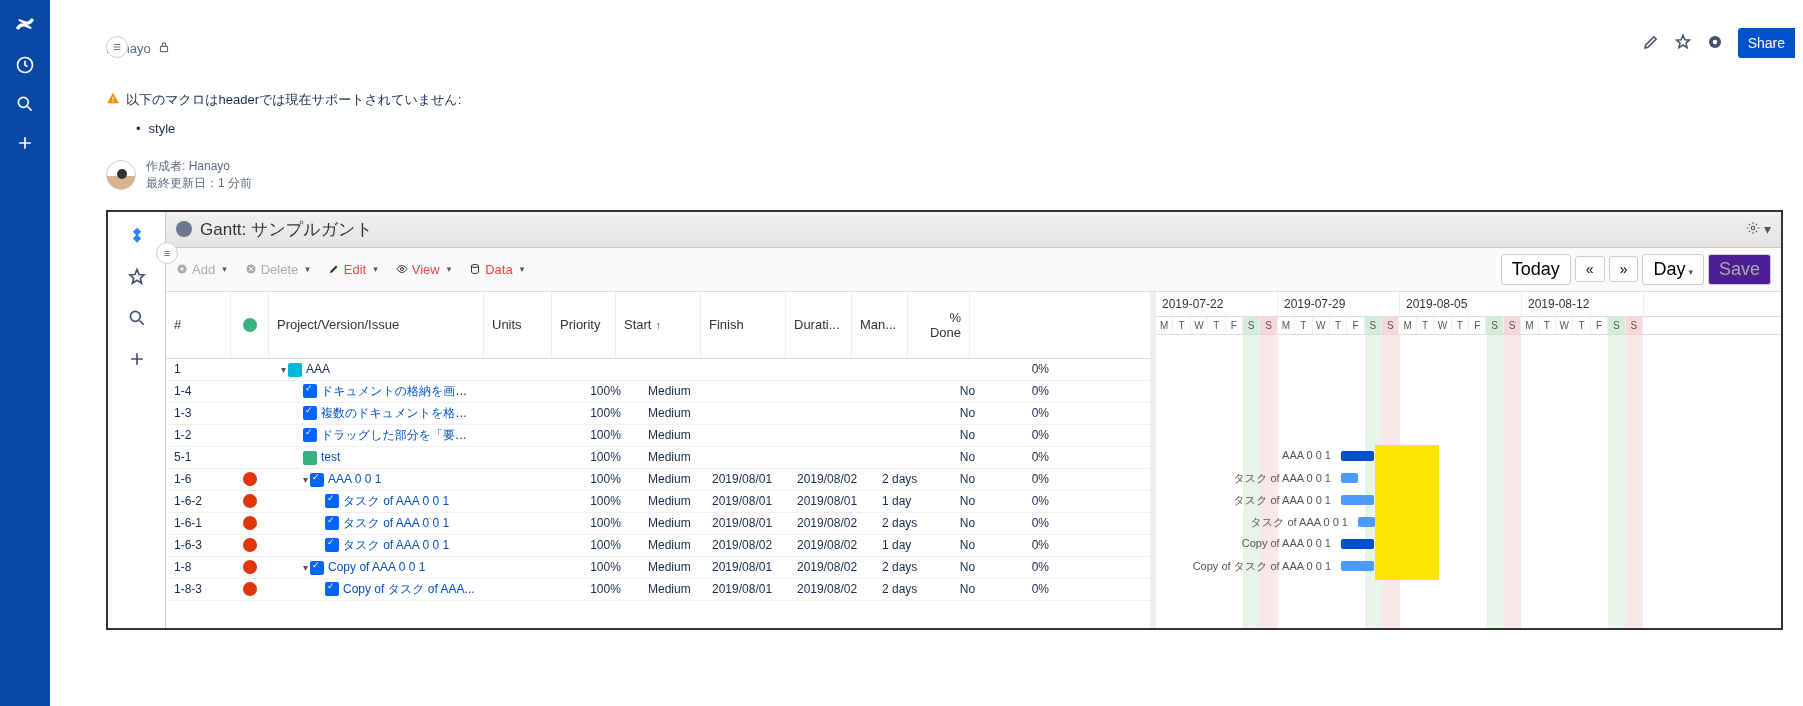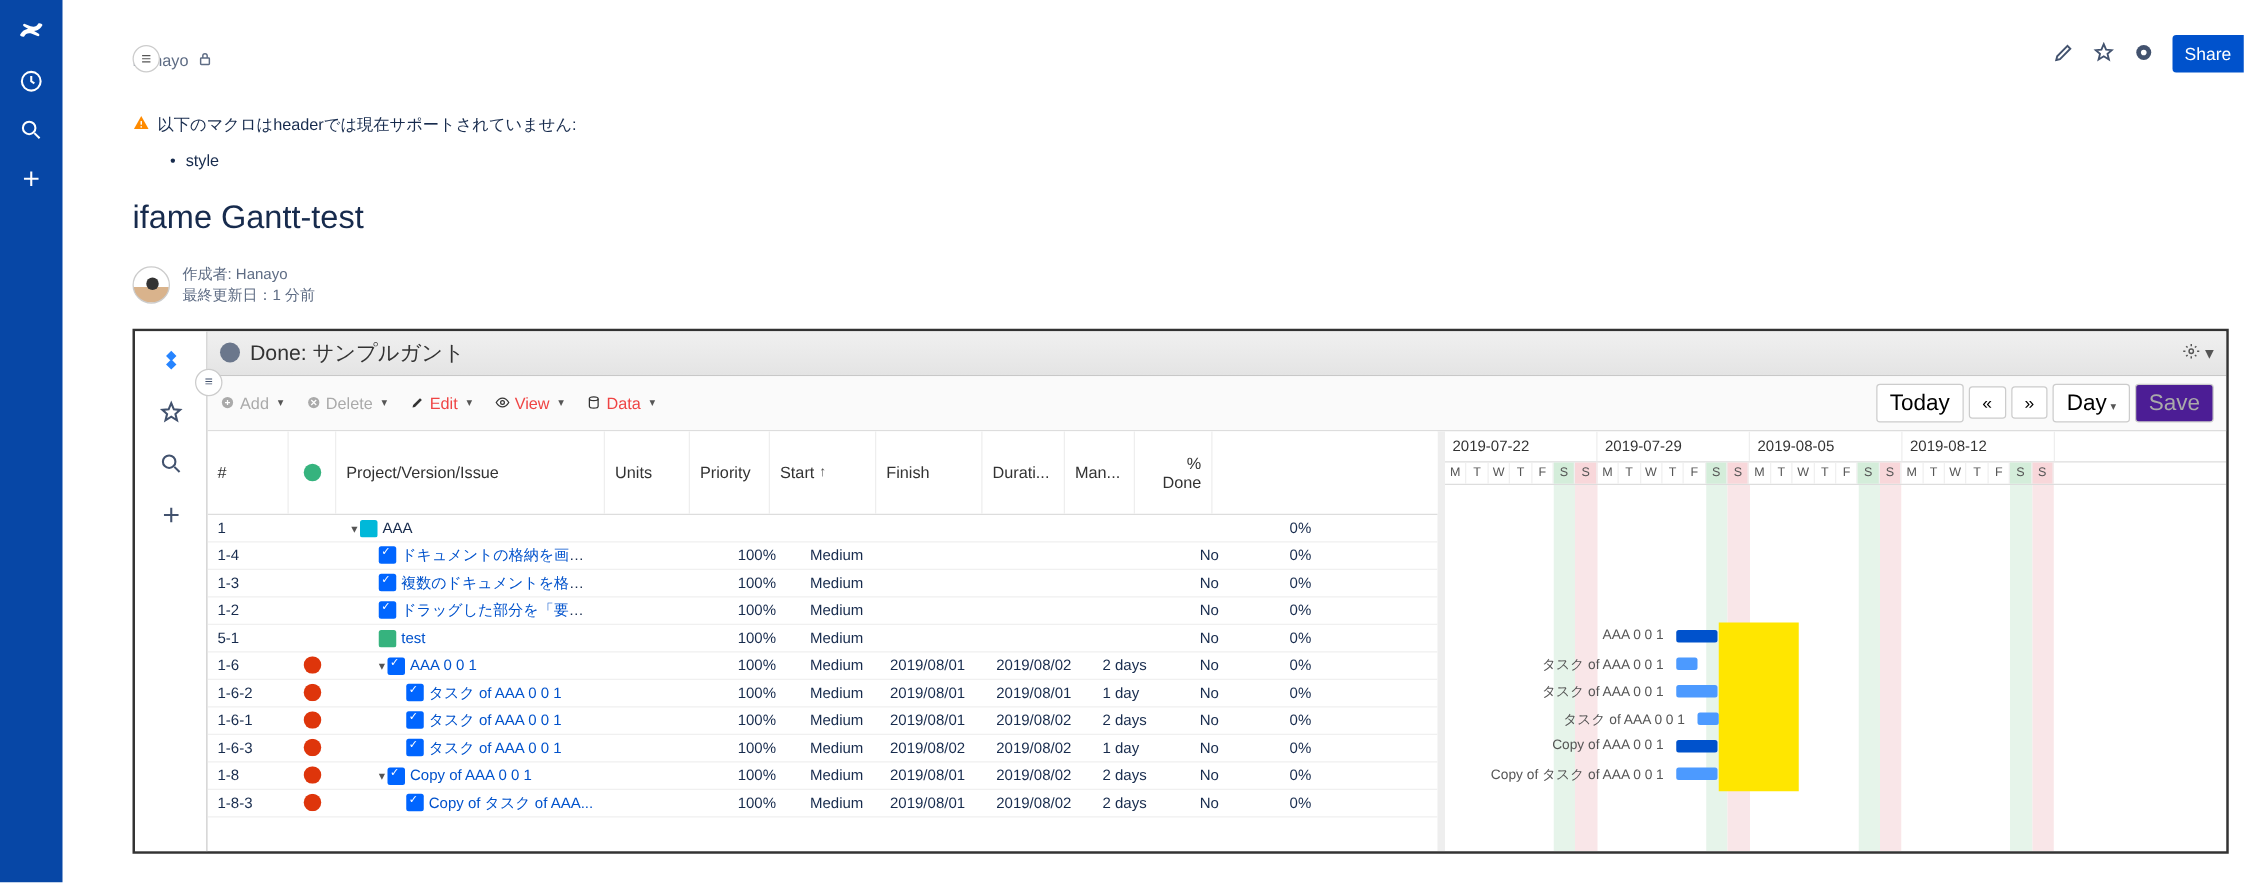--- a/index.html
+++ b/index.html
@@ -136,21 +136,20 @@
   <div class="warning-row">
    <span class="warn-tri"><svg viewBox="0 0 24 24" fill="#ff8b00">
             <path d="M12 3L2 21h20L12 3z"></path>
             <rect x="11" y="10" width="2" height="5" fill="#fff"></rect>
             <rect x="11" y="17" width="2" height="2" fill="#fff"></rect>
           </svg></span>
    <span>以下のマクロはheaderでは現在サポートされていません:</span>
   </div>
   <div class="bullet-row">style</div>
 
-  <h1 class="page-title">ifame Gantt-test</h1>
 
   <div class="byline-row">
    <div class="avatar"></div>
    <div class="byline-text">
     <div>作成者: Hanayo</div>
     <div>最終更新日：1 分前</div>
    </div>
   </div>
 
   <div class="gantt-frame">
@@ -168,21 +167,21 @@
     <div class="g-rail-icon"><svg viewBox="0 0 24 24" fill="none" stroke="#42526e" stroke-width="2">
               <path d="M12 5v14M5 12h14"></path>
             </svg></div>
     <div class="g-collapse">≡</div>
    </div>
 
    <div class="g-body">
     <div class="g-header">
      <div class="g-header-left">
       <span class="g-globe"></span>
-      <span class="g-title"><span>Done: </span><span>サンプルガント</span></span>
+      <span class="g-title"><span>Gantt: </span><span>サンプルガント</span></span>
      </div>
      <div class="g-header-right">
       <span><svg viewBox="0 0 24 24" fill="none" stroke="#555" stroke-width="2">
                   <circle cx="12" cy="12" r="3"></circle>
                   <path d="M12 2v3m0 14v3M4 12H1m22 0h-3M5 5l2 2m10 10l2 2M5 19l2-2m10-10l2-2"></path>
                 </svg></span>
       <span>▾</span>
      </div>
     </div>
 

